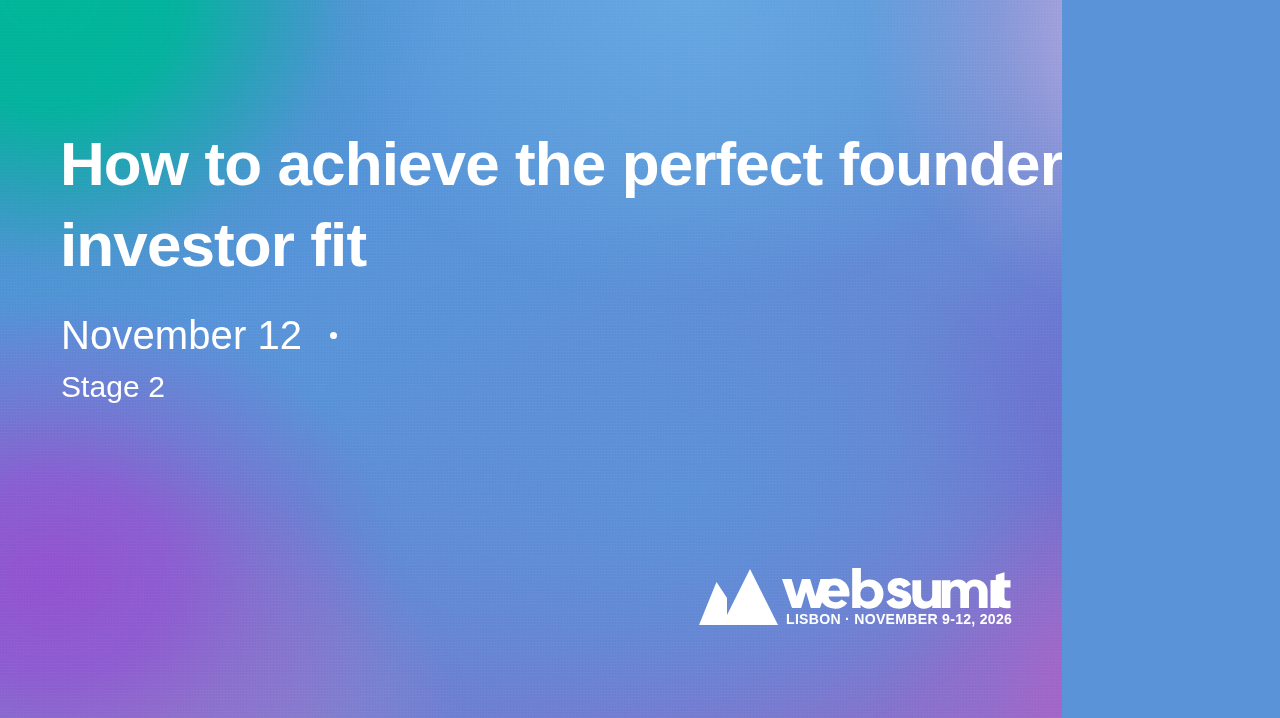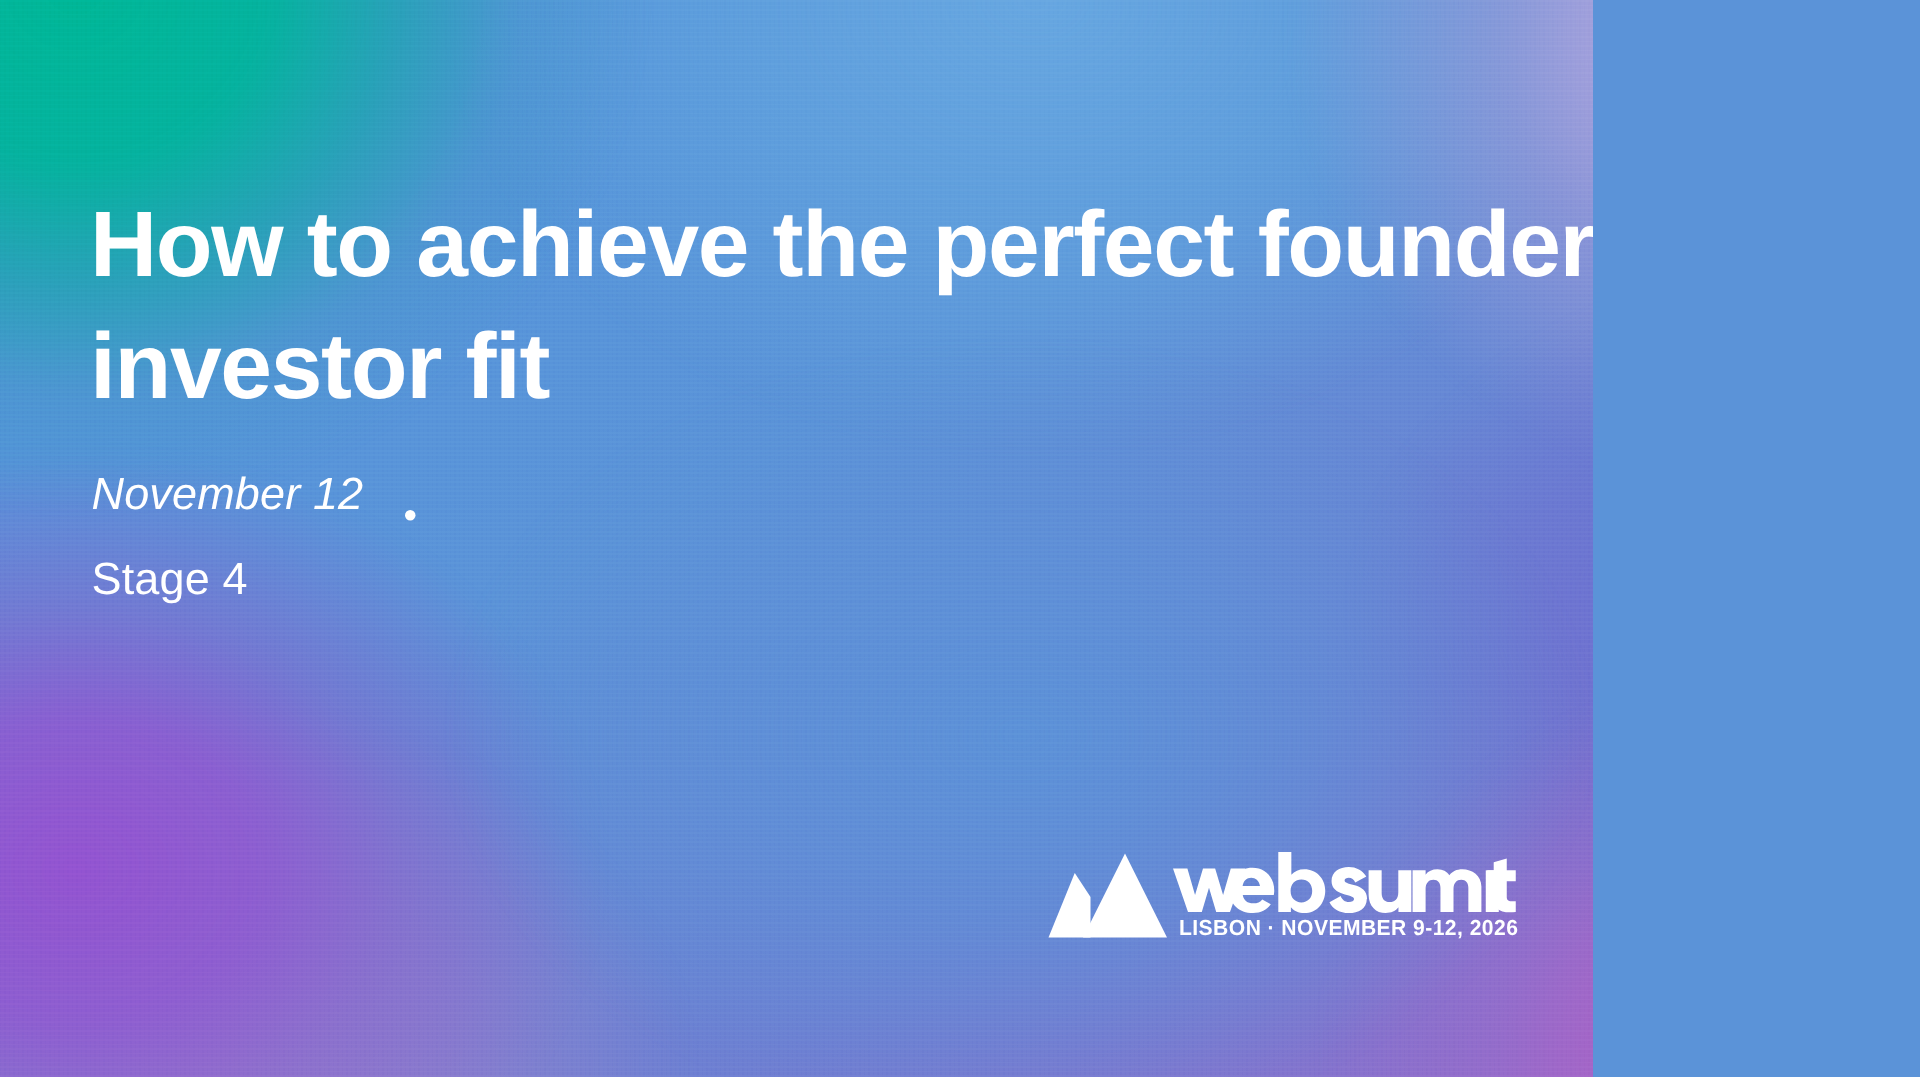--- a/index.html
+++ b/index.html
@@ -140,27 +140,26 @@
     font-weight: 800;
     line-height: 1.30;
     letter-spacing: -0.9px;
   }
 
   .session-meta {
     position: absolute;
     top: 313px;
     left: 1px;
     display: flex;
-    align-items: flex-end;
-    color: #ffffff;
-    font-size: 30px;
+    align-items: center;
+    color: #ffffff;
+    font-size: 40px;
     font-weight: 400;
     letter-spacing: 0.1px;
     white-space: nowrap;
-    font-style: italic;
   }
   .meta-dot {
     display: inline-block;
     width: 7px;
     height: 7px;
     border-radius: 50%;
     background: #ffffff;
     margin: 0 28px;
     flex: none;
   }
@@ -220,21 +219,21 @@
 
   <div class="content">
 
     <h1 class="session-title">How to achieve the perfect founder-investor fit</h1>
 
     <div class="session-meta">
       <span>November 12</span>
       <span class="meta-dot"></span>
     </div>
 
-    <div class="session-stage">Stage 4</div>
+    <div class="session-stage">Stage 2</div>
   </div>
 
   <div class="logo-lockup">
 
     <svg class="logo-mountains" width="88" height="58" viewBox="0 0 88 58" aria-hidden="true">
 
       <path d="M25.5 14 L8 57 L36 57 L36 30 Z" fill="#ffffff"></path>
 
       <path d="M59 1 L87 57 L31 57 Z" fill="#ffffff"></path>
     </svg>

